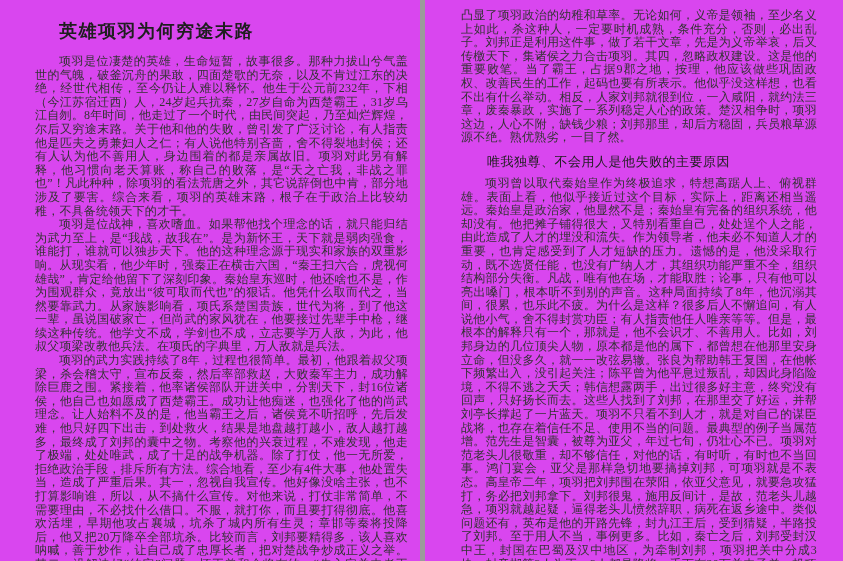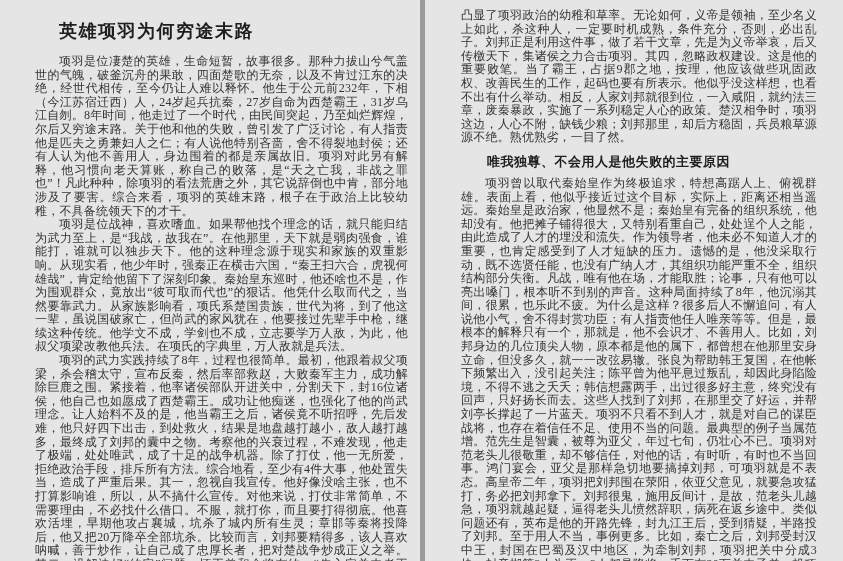--- a/index.html
+++ b/index.html
@@ -12,21 +12,21 @@
     height: 561px;
     display: flex;
     background: #ffffff;
     font-family: "Liberation Serif", "DejaVu Serif", serif;
     overflow: hidden;
   }
   .page {
     box-sizing: border-box;
     height: 561px;
     overflow: hidden;
-    background: #e5e5e5;
+    background: #d946ef;
   }
   .page-left {
     width: 420px;
     padding: 13px 12px 16px 35px;
   }
   .page-right {
     width: 418px;
     padding: 9px 26px 6px 36px;
   }
   .divider {
@@ -39,21 +39,21 @@
     font-size: 18px;
     line-height: 22px;
     font-weight: bold;
     color: #1e1e1e;
     margin: 7px 0 13px 24px;
     letter-spacing: 1.5px;
   }
   .section-heading {
     font-size: 13px;
     line-height: 16px;
-    font-weight: bold;
+    font-weight: normal;
     color: #1e1e1e;
     margin: 9px 0 7px 26px;
     letter-spacing: 0.5px;
   }
   p.body {
     font-size: 12px;
     line-height: 13.6px;
     color: #333333;
     text-align: justify;
     margin: 0;
@@ -65,21 +65,21 @@
   }
 </style>
 </head>
 <body>
 
 <div class="spread">
 
   <div class="page page-left">
     <h1 class="doc-title">英雄项羽为何穷途末路</h1>
     <p class="body">项羽是位凄楚的英雄，生命短暂，故事很多。那种力拔山兮气盖世的气魄，破釜沉舟的果敢，四面楚歌的无奈，以及不肯过江东的决绝，经世代相传，至今仍让人难以释怀。他生于公元前232年，下相（今江苏宿迁西）人，24岁起兵抗秦，27岁自命为西楚霸王，31岁乌江自刎。8年时间，他走过了一个时代，由民间突起，乃至灿烂辉煌，尔后又穷途末路。关于他和他的失败，曾引发了广泛讨论，有人指责他是匹夫之勇兼妇人之仁；有人说他特别吝啬，舍不得裂地封侯；还有人认为他不善用人，身边围着的都是亲属故旧。项羽对此另有解释，他习惯向老天算账，称自己的败落，是“天之亡我，非战之罪也”！凡此种种，除项羽的看法荒唐之外，其它说辞倒也中肯，部分地涉及了要害。综合来看，项羽的英雄末路，根子在于政治上比较幼稚，不具备统领天下的才干。</p>
-    <p class="body">项羽是位战神，喜欢嗜血。如果帮他找个理念的话，就只能归结为武力至上，是“我战，故我在”。在他那里，天下就是弱肉强食，谁能打，谁就可以独步天下。他的这种理念源于现实和家族的双重影响。从现实看，他少年时，强秦正在横击六国，“秦王扫六合，虎视何雄哉”，肯定给他留下了深刻印象。秦始皇东巡时，他还啥也不是，作为围观群众，竟放出“彼可取而代也”的狠话。他凭什么取而代之，当然要靠武力。从家族影响看，项氏系楚国贵族，世代为将，到了他这一辈，虽说国破家亡，但尚武的家风犹在，他要接过先辈手中枪，继续这种传统。他学文不成，学剑也不成，立志要学万人敌，为此，他叔父项梁改教他兵法。在项氏的字典里，万人敌就是兵法。</p>
+    <p class="body">项羽是位战神，喜欢嗜血。如果帮他找个理念的话，就只能归结为武力至上，是“我战，故我在”。是为新怀王，天下就是弱肉强食，谁能打，谁就可以独步天下。他的这种理念源于现实和家族的双重影响。从现实看，他少年时，强秦正在横击六国，“秦王扫六合，虎视何雄哉”，肯定给他留下了深刻印象。秦始皇东巡时，他还啥也不是，作为围观群众，竟放出“彼可取而代也”的狠话。他凭什么取而代之，当然要靠武力。从家族影响看，项氏系楚国贵族，世代为将，到了他这一辈，虽说国破家亡，但尚武的家风犹在，他要接过先辈手中枪，继续这种传统。他学文不成，学剑也不成，立志要学万人敌，为此，他叔父项梁改教他兵法。在项氏的字典里，万人敌就是兵法。</p>
     <p class="body">项羽的武力实践持续了8年，过程也很简单。最初，他跟着叔父项梁，杀会稽太守，宣布反秦，然后率部救赵，大败秦军主力，成功解除巨鹿之围。紧接着，他率诸侯部队开进关中，分割天下，封16位诸侯，他自己也如愿成了西楚霸王。成功让他痴迷，也强化了他的尚武理念。让人始料不及的是，他当霸王之后，诸侯竟不听招呼，先后发难，他只好四下出击，到处救火，结果是地盘越打越小，敌人越打越多，最终成了刘邦的囊中之物。考察他的兴衰过程，不难发现，他走了极端，处处唯武，成了十足的战争机器。除了打仗，他一无所爱，拒绝政治手段，排斥所有方法。综合地看，至少有4件大事，他处置失当，造成了严重后果。其一，忽视自我宣传。他好像没啥主张，也不打算影响谁，所以，从不搞什么宣传。对他来说，打仗非常简单，不需要理由，不必找什么借口。不服，就打你，而且要打得彻底。他喜欢活埋，早期他攻占襄城，坑杀了城内所有生灵；章邯等秦将投降后，他又把20万降卒全部坑杀。比较而言，刘邦要精得多，该人喜欢呐喊，善于炒作，让自己成了忠厚长者，把对楚战争炒成正义之举。其二，没解决好“约定”问题。怀王曾和众将有约，“先入定关中者王之”。事实是，刘邦借着便利，抢先进入关中占了咸阳，等到项羽打败章邯赶到关中时，刘邦早享受了一切。项羽很愤怒，想想灭秦行动，自己功劳最大，现在却只能看别人称王做霸，天下哪有这个道理？于是，他把“约定”弃置一旁，很快封了16位诸侯王。封王方案是他单方面的意思，比较粗糙草率，缺少政治考量。方案突破了“约定”，给作乱者提供了口实。其三，贸然杀了义帝，让自己陷入被动。项梁和项羽起兵之初，为扩大影响，找了楚怀王的后代来当领导，是为新怀王。该人本已流落民间，以牧羊为业。牧羊人很不简单，乘项梁战死之机，收了兵权，另选宋义为将，明里暗里打压项羽。项羽称霸之后，马上改怀王为义帝，并在迁移途中将其杀害。这是步臭棋，</p>
   </div>
 
   <div class="divider"></div>
 
   <div class="page page-right">
     <p class="body continuation">凸显了项羽政治的幼稚和草率。无论如何，义帝是领袖，至少名义上如此，杀这种人，一定要时机成熟，条件充分，否则，必出乱子。刘邦正是利用这件事，做了若干文章，先是为义帝举哀，后又传檄天下，集诸侯之力合击项羽。其四，忽略政权建设。这是他的重要败笔。当了霸王，占据9郡之地，按理，他应该做些巩固政权、改善民生的工作，起码也要有所表示。他似乎没这样想，也看不出有什么举动。相反，人家刘邦就很到位，一入咸阳，就约法三章，废秦暴政，实施了一系列稳定人心的政策。楚汉相争时，项羽这边，人心不附，缺钱少粮；刘邦那里，却后方稳固，兵员粮草源源不绝。熟优熟劣，一目了然。</p>
     <h2 class="section-heading">唯我独尊、不会用人是他失败的主要原因</h2>
     <p class="body">项羽曾以取代秦始皇作为终极追求，特想高踞人上、俯视群雄。表面上看，他似乎接近过这个目标，实际上，距离还相当遥远。秦始皇是政治家，他显然不是；秦始皇有完备的组织系统，他却没有。他把摊子铺得很大，又特别看重自己，处处逞个人之能，由此造成了人才的埋没和流失。作为领导者，他未必不知道人才的重要，也肯定感受到了人才短缺的压力。遗憾的是，他没采取行动，既不选贤任能，也没有广纳人才，其组织功能严重不全，组织结构部分失衡。凡战，唯有他在场，才能取胜；论事，只有他可以亮出嗓门，根本听不到别的声音。这种局面持续了8年，他沉溺其间，很累，也乐此不疲。为什么是这样？很多后人不懈追问，有人说他小气，舍不得封赏功臣；有人指责他任人唯亲等等。但是，最根本的解释只有一个，那就是，他不会识才、不善用人。比如，刘邦身边的几位顶尖人物，原本都是他的属下，都曾想在他那里安身立命，但没多久，就一一改弦易辙。张良为帮助韩王复国，在他帐下频繁出入，没引起关注；陈平曾为他平息过叛乱，却因此身陷险境，不得不逃之夭夭；韩信想露两手，出过很多好主意，终究没有回声，只好扬长而去。这些人找到了刘邦，在那里交了好运，并帮刘亭长撑起了一片蓝天。项羽不只看不到人才，就是对自己的谋臣战将，也存在着信任不足、使用不当的问题。最典型的例子当属范增。范先生是智囊，被尊为亚父，年过七旬，仍壮心不已。项羽对范老头儿很敬重，却不够信任，对他的话，有时听，有时也不当回事。鸿门宴会，亚父是那样急切地要搞掉刘邦，可项羽就是不表态。高皇帝二年，项羽把刘邦围在荥阳，依亚父意见，就要急攻猛打，务必把刘邦拿下。刘邦很鬼，施用反间计，是故，范老头儿越急，项羽就越起疑，逼得老头儿愤然辞职，病死在返乡途中。类似问题还有，英布是他的开路先锋，封九江王后，受到猜疑，半路投了刘邦。至于用人不当，事例更多。比如，秦亡之后，刘邦受封汉中王，封国在巴蜀及汉中地区，为牵制刘邦，项羽把关中分成3块，封章邯等3人为王。3人都是降将，手下有20万关中子弟。投项羽后，3人成了座上宾，兵丁却悉数被项羽活埋。因为这个，关中父老对3人恨之入骨。项羽安排他们镇守关中，显然不妥。结果是，刘邦没用多大力气，就将其全部吃掉。</p>
 

